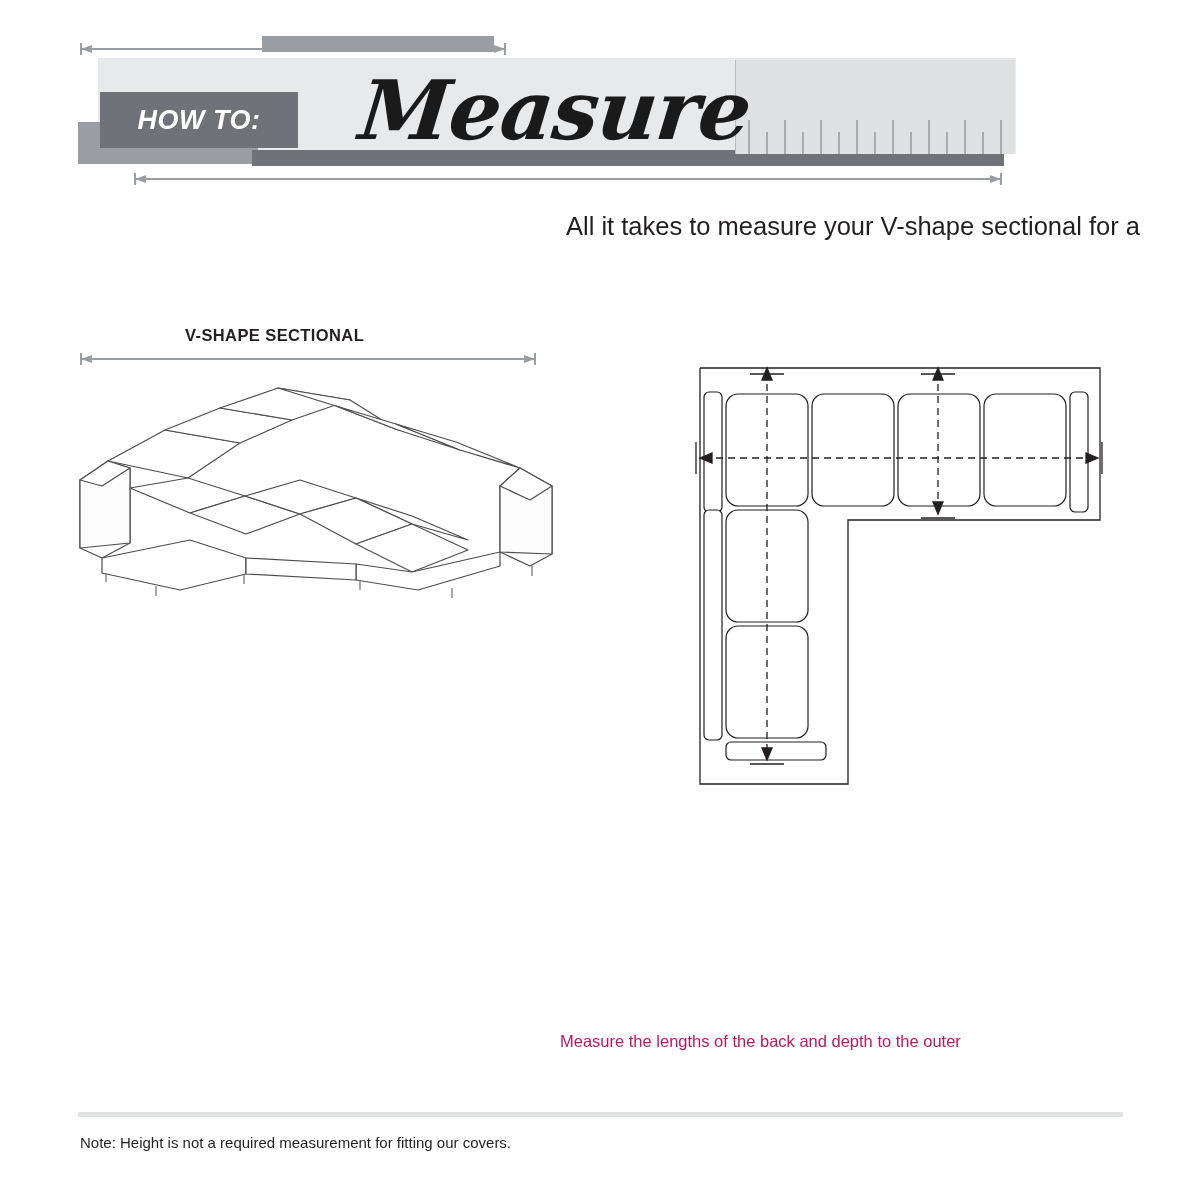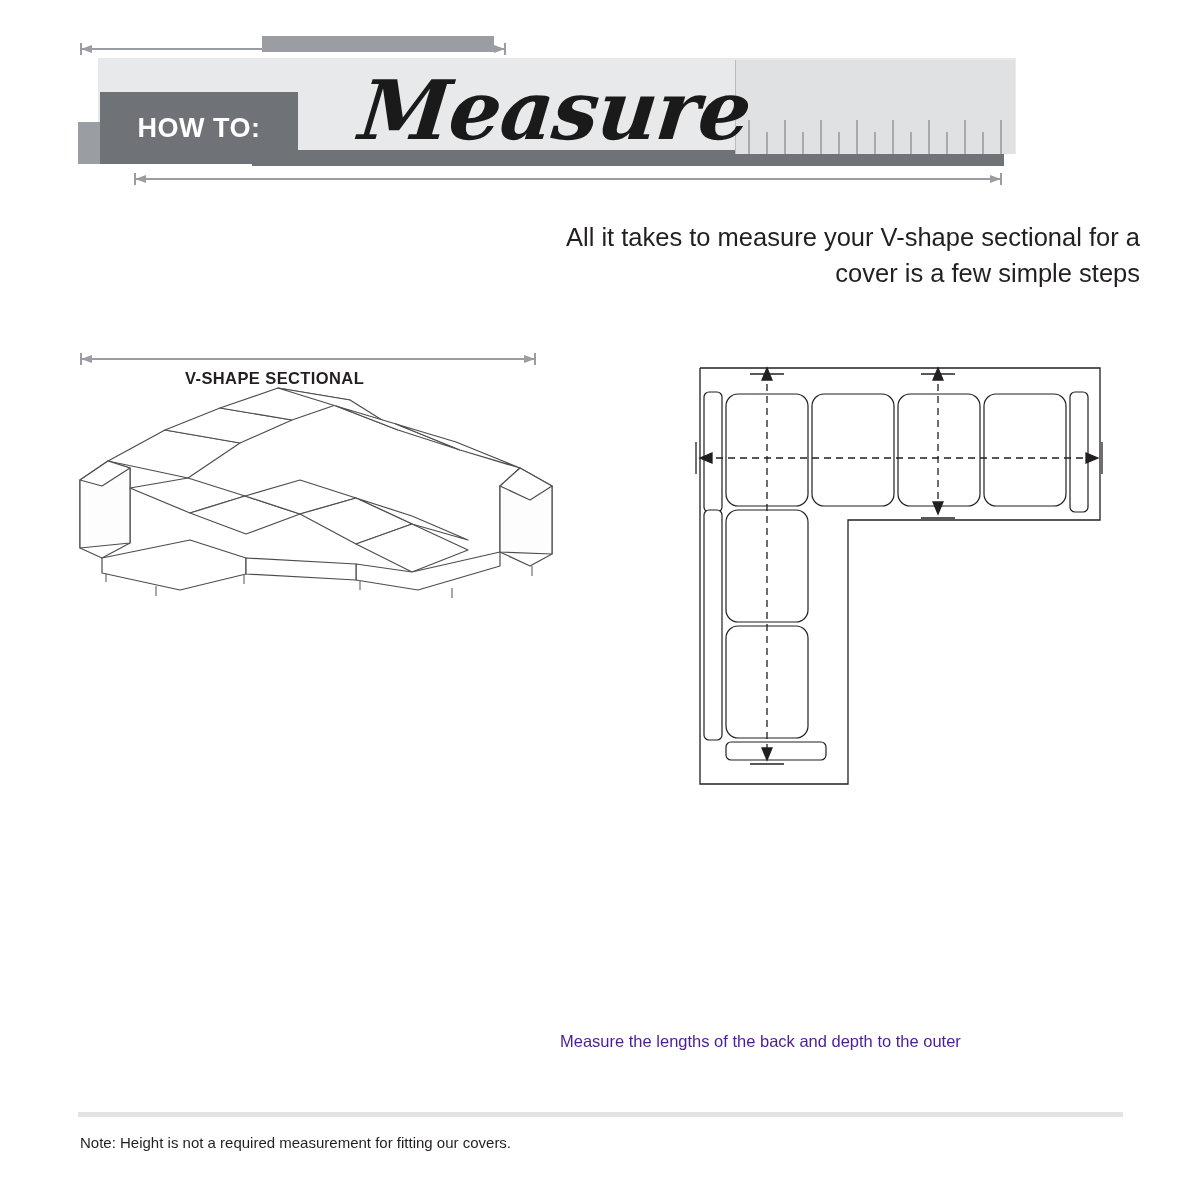--- a/index.html
+++ b/index.html
@@ -58,25 +58,26 @@
     top: 150px;
     width: 752px;
     height: 16px;
     background: #6f7377;
   }
   .howto-box {
     position: absolute;
     left: 100px;
     top: 92px;
     width: 198px;
-    height: 72px;
+    height: 56px;
     background: #6f7377;
     display: flex;
     align-items: center;
     justify-content: center;
+    font-style: italic;
   }
   .howto-text {
     color: #ffffff;
     font-weight: bold;
     font-size: 27px;
     letter-spacing: 0.5px;
   }
   .measure-word {
     position: absolute;
     left: 360px;
@@ -116,32 +117,30 @@
   
   .subtitle {
     position: absolute;
     left: 330px;
     top: 208px;
     width: 810px;
     text-align: right;
     font-size: 25.5px;
     line-height: 36px;
     color: #231f20;
-    margin-top: 11px;
   }
 
   
   .left-label {
     position: absolute;
     left: 185px;
     top: 326px;
     font-size: 16.5px;
     font-weight: bold;
     letter-spacing: 0.4px;
-    margin-top: 43px;
   }
   .left-arrow {
     position: absolute;
     left: 78px;
     top: 352px;
     width: 460px;
     height: 14px;
   }
   .sofa-3d {
     position: absolute;
@@ -162,21 +161,21 @@
 
   
   .caption {
     position: absolute;
     left: 560px;
     top: 1028px;
     width: 560px;
     text-align: left;
     font-size: 16.5px;
     line-height: 27px;
-    color: #4c1d95;
+    color: #be185d;
   }
 
   
   .footer-rule {
     position: absolute;
     left: 78px;
     top: 1112px;
     width: 1045px;
     height: 5px;
     background: #e2e3e4;
@@ -241,21 +240,20 @@
 
     <div class="howto-box">
       <span class="howto-text">HOW TO:</span>
     </div>
 
     <div class="measure-word">Measure</div>
   </div>
 
   <div class="subtitle">
     <div>All it takes to measure your V-shape sectional for a</div>
-    <div>cover is a few simple steps</div>
   </div>
 
   <div class="left-label">V-SHAPE SECTIONAL</div>
 
   <svg class="left-arrow" viewBox="0 0 460 14">
     <line x1="3" y1="1" x2="3" y2="13" stroke="#9a9da1" stroke-width="2"></line>
     <line x1="457" y1="1" x2="457" y2="13" stroke="#9a9da1" stroke-width="2"></line>
     <line x1="3" y1="7" x2="457" y2="7" stroke="#9a9da1" stroke-width="2"></line>
     <polygon points="3,7 14,3 14,11" fill="#9a9da1"></polygon>
     <polygon points="457,7 446,3 446,11" fill="#9a9da1"></polygon>

